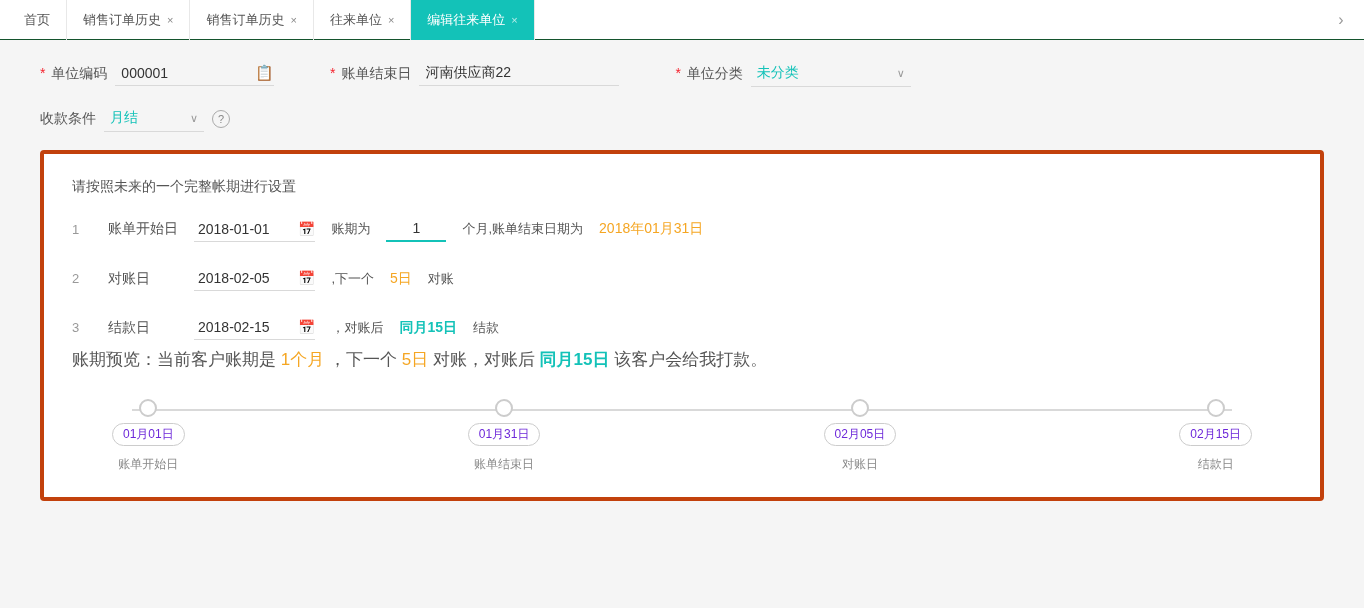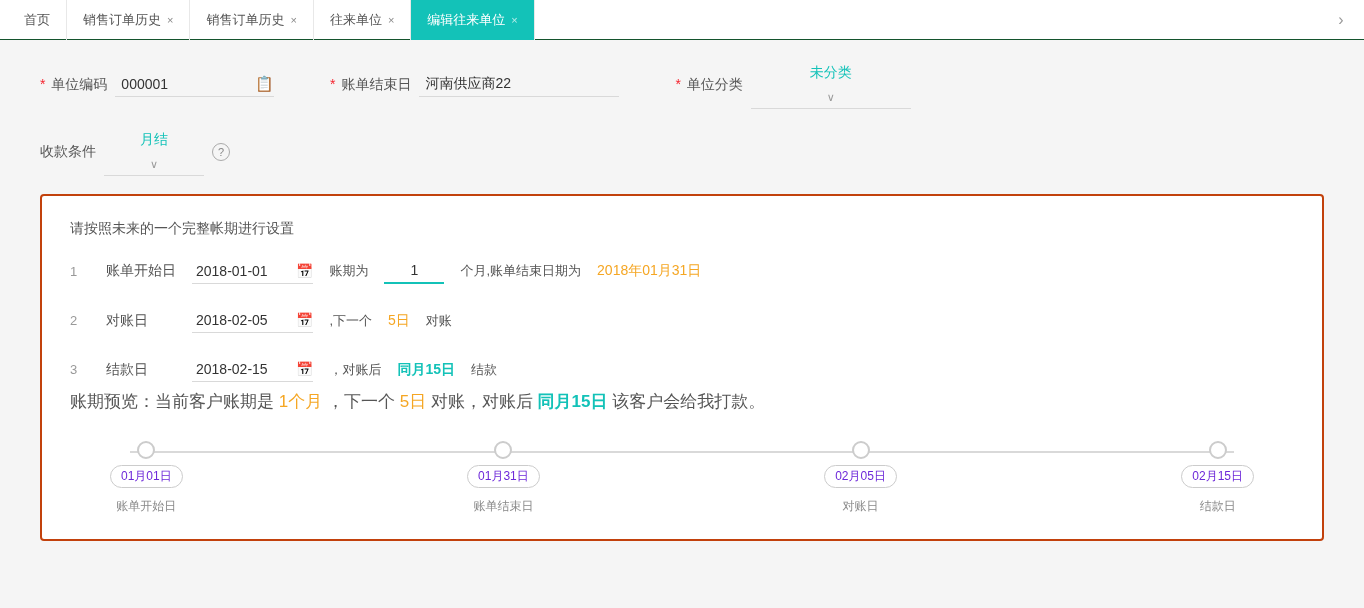--- a/index.html
+++ b/index.html
@@ -133,26 +133,25 @@
     .input-icon {
       color: #13c2b8;
       cursor: pointer;
       font-size: 15px;
     }
 
     
     .select-field {
       display: flex;
       align-items: center;
-      gap: 9px;
+      gap: 18px;
       border-bottom: 1px solid #d9d9d9;
       padding: 4px 6px;
       cursor: pointer;
       min-width: 120px;
-      flex-direction: column;
     }
     .select-value {
       color: #13c2b8;
       flex: 1;
     }
     .select-arrow {
       color: #999;
       font-size: 11px;
     }
     .help-icon {
@@ -164,21 +163,21 @@
       align-items: center;
       justify-content: center;
       font-size: 11px;
       color: #888;
       cursor: pointer;
     }
 
     
     .card {
       background: #fff;
-      border: 2px solid #c2410c;
+      border: 4px solid #c2410c;
       border-radius: 4px;
       padding: 24px 28px;
       margin-top: 8px;
     }
     .card-title {
       font-size: 14px;
       color: #555;
       margin-bottom: 20px;
     }
 

